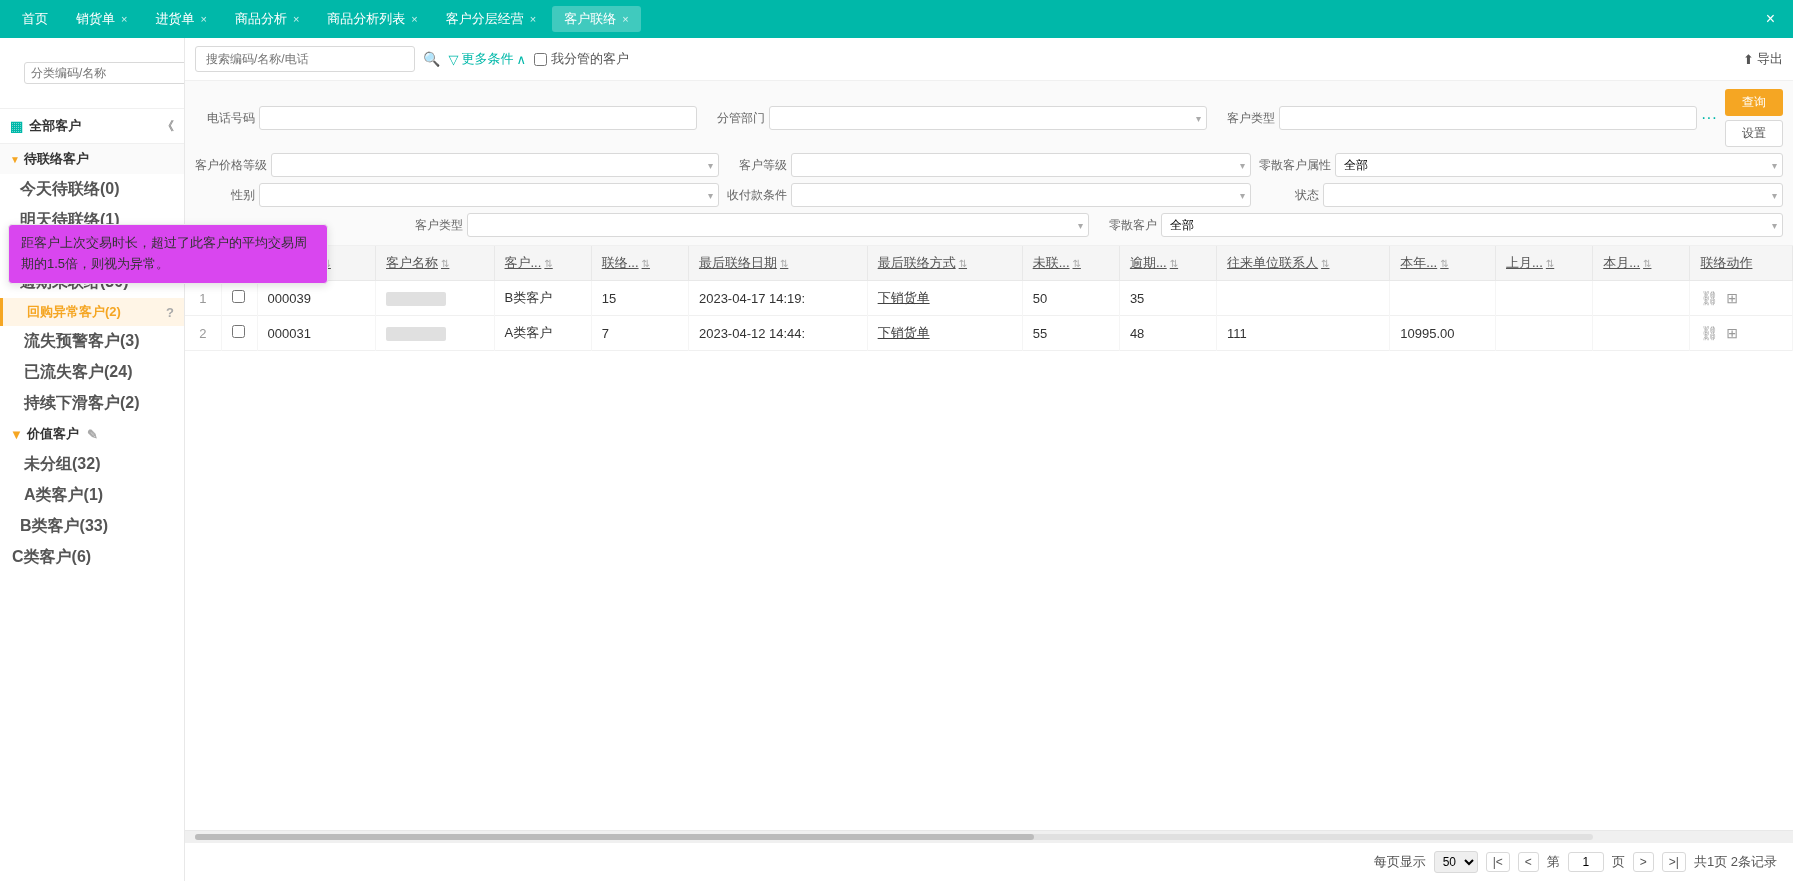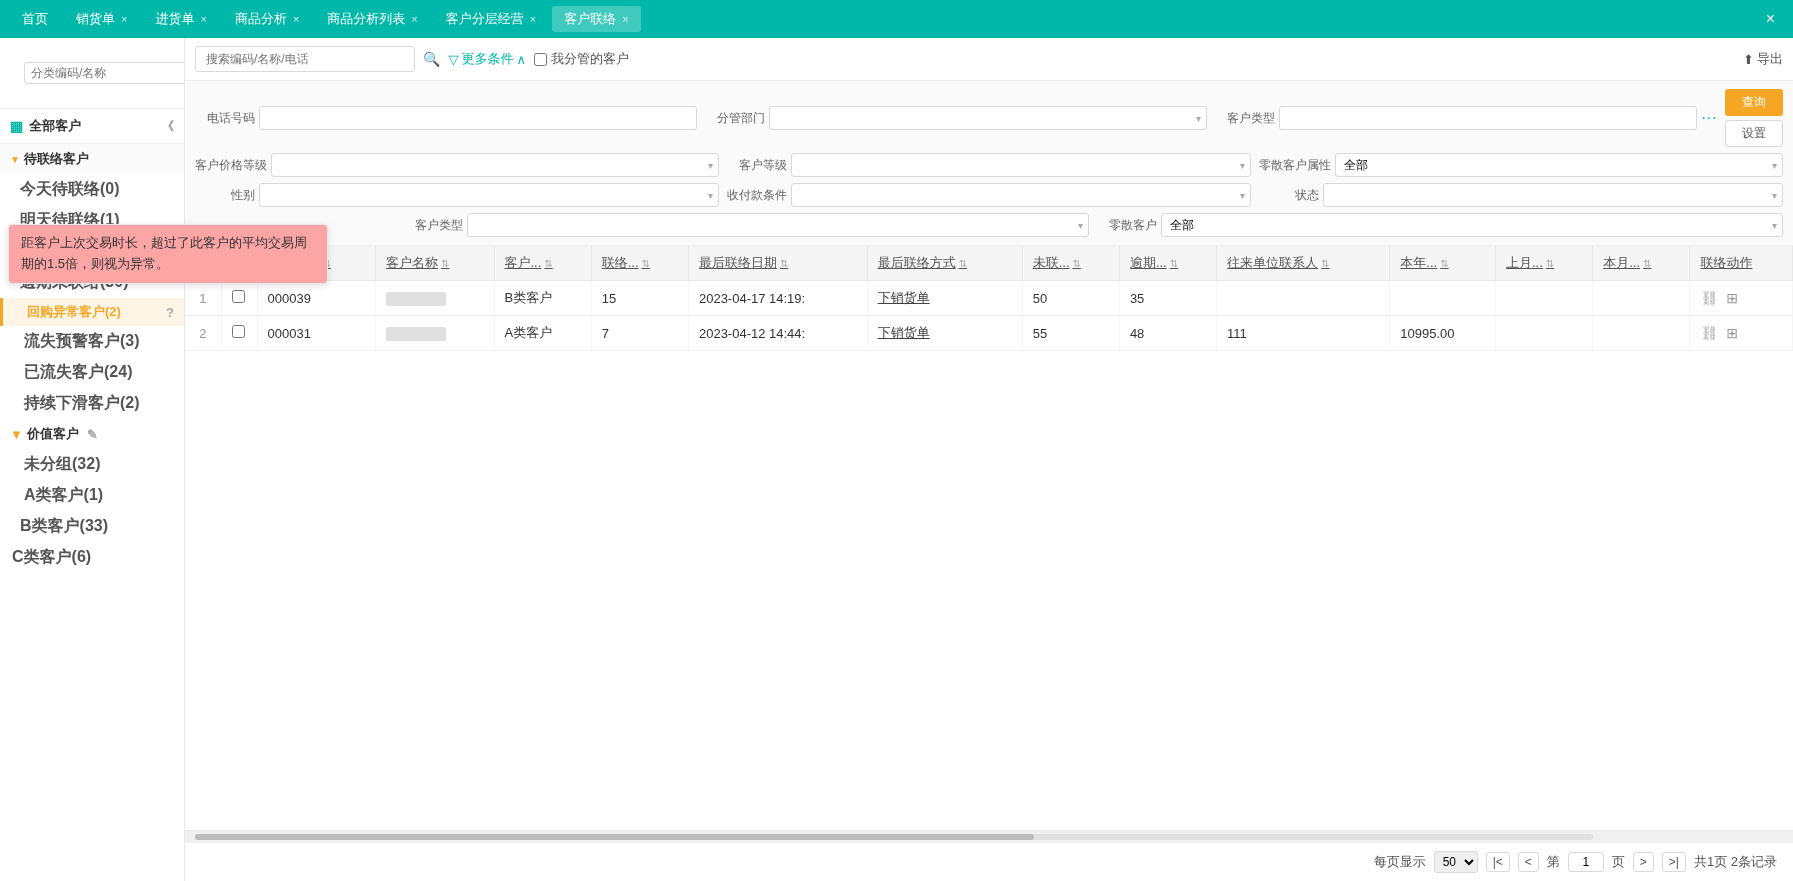--- a/index.html
+++ b/index.html
@@ -399,21 +399,21 @@
       border-radius: 3px;
       position: absolute;
       left: 0;
     }
 
     
     .tooltip-box {
       position: absolute;
       top: 224px;
       left: 8px;
-      background: #fca5a5;
+      background: #d946ef;
       border: 1px solid #e8e8e8;
       border-radius: 4px;
       padding: 8px 12px;
       font-size: 12px;
       color: #333;
       box-shadow: 0 2px 8px rgba(0,0,0,0.12);
       z-index: 100;
       max-width: 320px;
       line-height: 1.6;
     }

